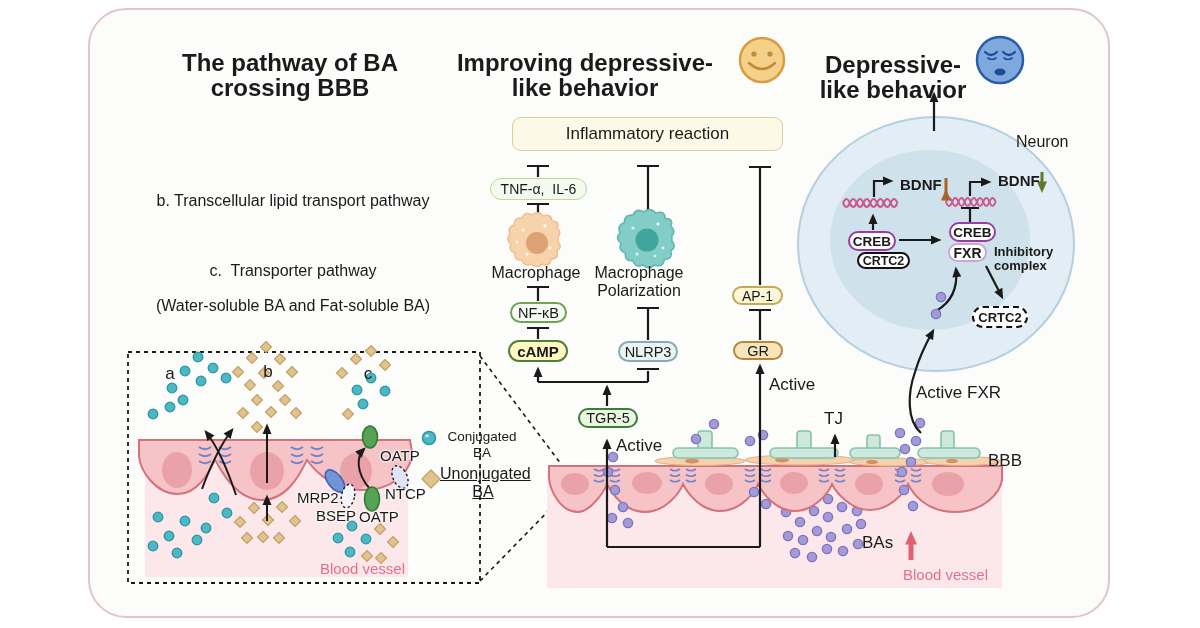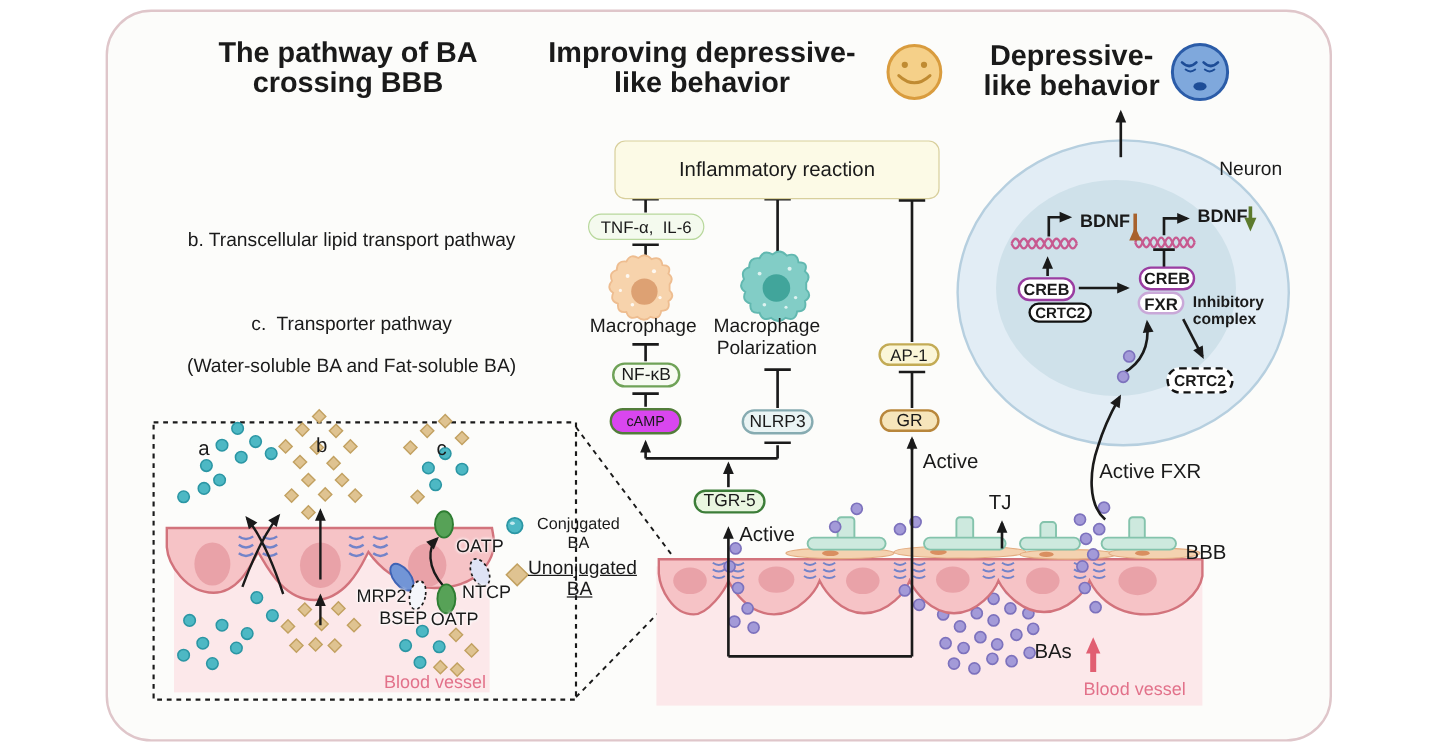--- a/index.html
+++ b/index.html
@@ -3,21 +3,21 @@
 <meta charset="utf-8">
 <style>
   html,body{margin:0;padding:0;background:#ffffff;}
   #stage{position:relative;width:1200px;height:628px;background:#ffffff;overflow:hidden;
          font-family:"Liberation Sans","DejaVu Sans",sans-serif;color:#1a1a1a;}
   #panel{position:absolute;left:88px;top:8px;width:1022px;height:610px;border:2.5px solid #dfc6ca;
          border-radius:38px;background:#fcfcfa;box-sizing:border-box;}
   #art{position:absolute;left:0;top:0;z-index:1;}
   .lbl{position:absolute;z-index:2;white-space:pre-line;line-height:1.15;}
   .ctr{text-align:center;}
-  .title{font-weight:bold;font-size:24px;line-height:1.04;}
+  .title{font-weight:bold;font-size:24px;line-height:1.04;margin-top:18px;}
   .pill{position:absolute;z-index:2;display:flex;align-items:center;justify-content:center;
         background:#fff;border-radius:12px;font-size:14px;white-space:pre;box-sizing:border-box;}
   .halo{text-shadow:0 0 3px #fff,0 0 3px #fff,0 0 2px #fff;}
   .pink{color:var(--accent_pink,#e2718a);}
 </style>
 </head>
 <body>
 
 <div id="stage">
   <div id="panel"></div>
@@ -344,24 +344,24 @@
 crossing BBB</div>
   <div class="lbl title ctr" style="left:445px;top:33px;width:280px;">Improving depressive-
 like behavior</div>
   <div class="lbl title ctr" style="left:793px;top:35px;width:200px;">Depressive-
 like behavior</div>
 
   <div class="lbl ctr" style="left:123px;top:192px;width:340px;font-size:16px;white-space:pre;">b. Transcellular lipid transport pathway</div>
   <div class="lbl ctr" style="left:123px;top:262px;width:340px;font-size:16px;white-space:pre;">c.  Transporter pathway</div>
   <div class="lbl ctr" style="left:123px;top:297px;width:340px;font-size:16px;white-space:pre;">(Water-soluble BA and Fat-soluble BA)</div>
 
-  <div class="pill" style="left:512px;top:117px;width:271px;height:49px;border:1.5px solid #d8cf9c;background:#fcfae6;border-radius:9px;font-size:17px;">Inflammatory reaction</div>
+  <div class="pill" style="left:512px;top:117px;width:271px;height:34px;border:1.5px solid #d8cf9c;background:#fcfae6;border-radius:9px;font-size:17px;">Inflammatory reaction</div>
   <div class="pill" style="left:490px;top:178px;width:97px;height:22px;border:1.8px solid #b8d89c;background:#f4faee;font-size:14px;">TNF-α,  IL-6</div>
   <div class="pill" style="left:510px;top:302px;width:57px;height:21px;border:2px solid #6fa257;background:#f7fbf2;font-size:14.5px;">NF-κB</div>
-  <div class="pill" style="left:508px;top:340px;width:60px;height:22px;border:2.5px solid #527d3a;background:#d946ef;font-size:12px;">cAMP</div>
+  <div class="pill" style="left:508px;top:340px;width:60px;height:22px;border:2.5px solid #527d3a;background:#fef9c3;font-size:15px;font-weight:bold;">cAMP</div>
   <div class="pill" style="left:618px;top:341px;width:60px;height:21px;border:2px solid #86abb1;background:#eaf4f4;font-size:14.5px;">NLRP3</div>
   <div class="pill" style="left:578px;top:408px;width:60px;height:20px;border:2.5px solid #3c7d38;background:#e9f6e0;font-size:14.5px;">TGR-5</div>
   <div class="pill" style="left:732px;top:286px;width:51px;height:19px;border:2px solid #c3ab55;background:#fbf6d8;font-size:14px;">AP-1</div>
   <div class="pill" style="left:733px;top:341px;width:50px;height:19px;border:2px solid #b8863b;background:#f6e5bb;font-size:14.5px;">GR</div>
 
   <div class="pill" style="left:848px;top:231px;width:48px;height:20px;border:2.5px solid #9a3da1;border-radius:10px;font-size:13.5px;font-weight:bold;">CREB</div>
   <div class="pill" style="left:857px;top:252px;width:53px;height:17px;border:2.5px solid #111;border-radius:9px;font-size:12.5px;font-weight:bold;">CRTC2</div>
   <div class="pill" style="left:949px;top:222px;width:47px;height:20px;border:2.5px solid #9a3da1;border-radius:10px;font-size:13.5px;font-weight:bold;">CREB</div>
   <div class="pill" style="left:948px;top:243px;width:39px;height:19px;border:2px solid #c9a8d8;border-radius:9.5px;font-size:14px;font-weight:bold;">FXR</div>
   <div class="pill" style="left:972px;top:306px;width:56px;height:22px;border:2px dashed #111;border-radius:11px;font-size:13px;font-weight:bold;">CRTC2</div>

